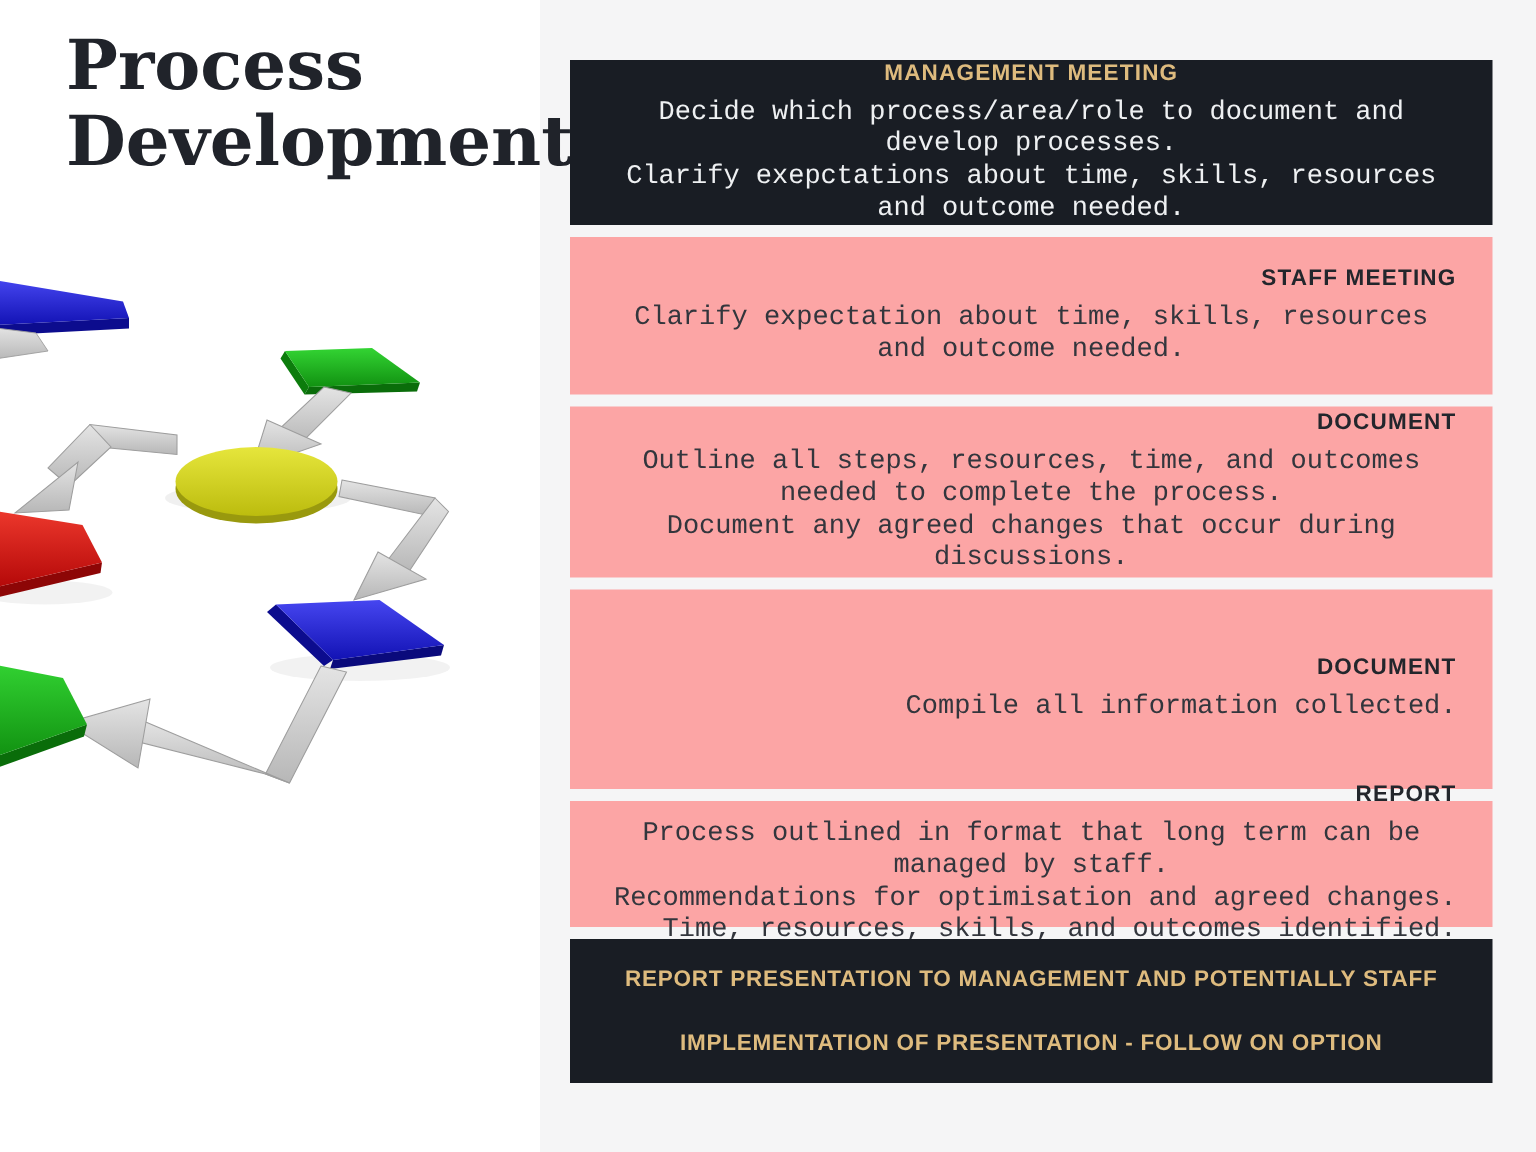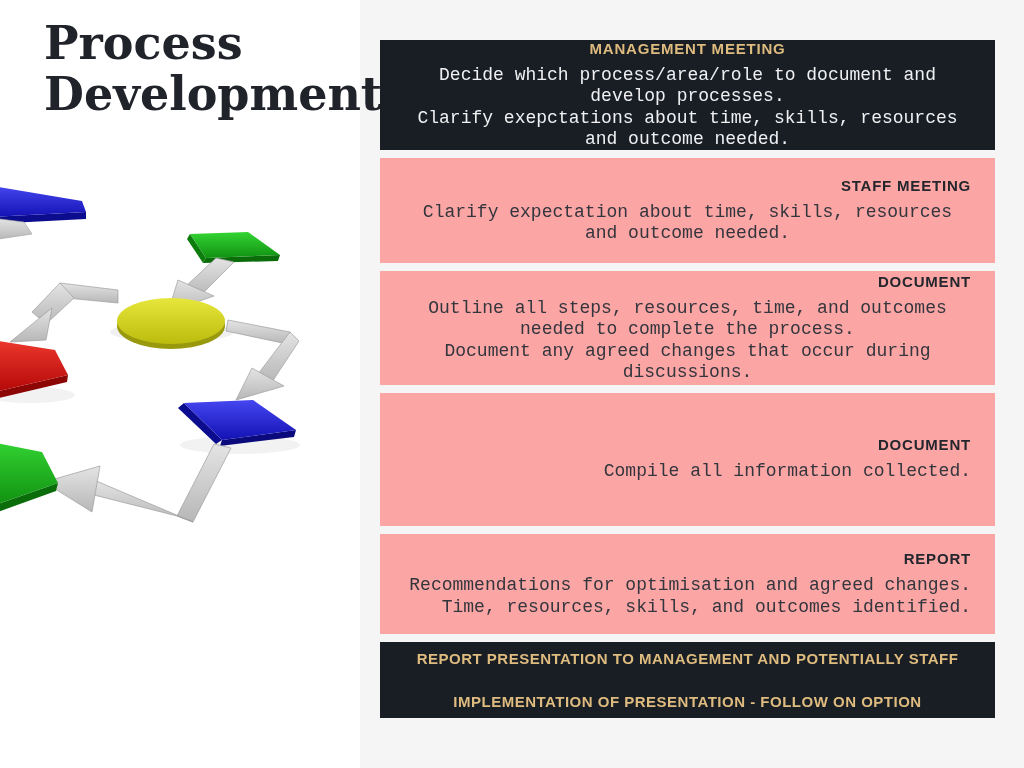--- a/index.html
+++ b/index.html
@@ -46,22 +46,22 @@
     justify-content: center; align-items: center;
     text-align: center;
     padding: 11px 24px;
   }
   .step.dark { background: #191d24; }
   .step.light { background: #fca5a5; align-items: flex-end; }
   .step-1 { height: 110px; }
   .step-2 { height: 105px; }
   .step-3 { height: 114px; }
   .step-4 { height: 133px; }
-  .step-5 { height: 100px; }
-  .footer-banner { height: 76px; gap: 26px; }
+  .step-5 { height: 84px; }
+  .footer-banner { height: 96px; gap: 26px; }
 
   .step-title {
     font-family: "Liberation Sans", sans-serif;
     font-weight: 700;
     font-size: 15px;
     letter-spacing: 0.8px;
     margin-bottom: 8px;
   }
   .step.dark .step-title { color: #debb7e; }
   .step.light .step-title { color: #23262c; }
@@ -195,20 +195,21 @@
     <div class="step-line">Document any agreed changes that occur during discussions.</div>
   </section>
 
   <section class="step light step-4">
     <div class="step-title">DOCUMENT</div>
     <div class="step-line">Compile all information collected.</div>
   </section>
 
   <section class="step light step-5">
     <div class="step-title">REPORT</div>
+    <div class="step-line">Process outlined in format that long term can be managed by staff.</div>
     <div class="step-line">Recommendations for optimisation and agreed changes.</div>
     <div class="step-line">Time, resources, skills, and outcomes identified.</div>
   </section>
 
   <section class="step dark footer-banner">
     <div class="footer-line">REPORT PRESENTATION TO MANAGEMENT AND POTENTIALLY STAFF</div>
     <div class="footer-line">IMPLEMENTATION OF PRESENTATION - FOLLOW ON OPTION</div>
   </section>
 
 </div>

